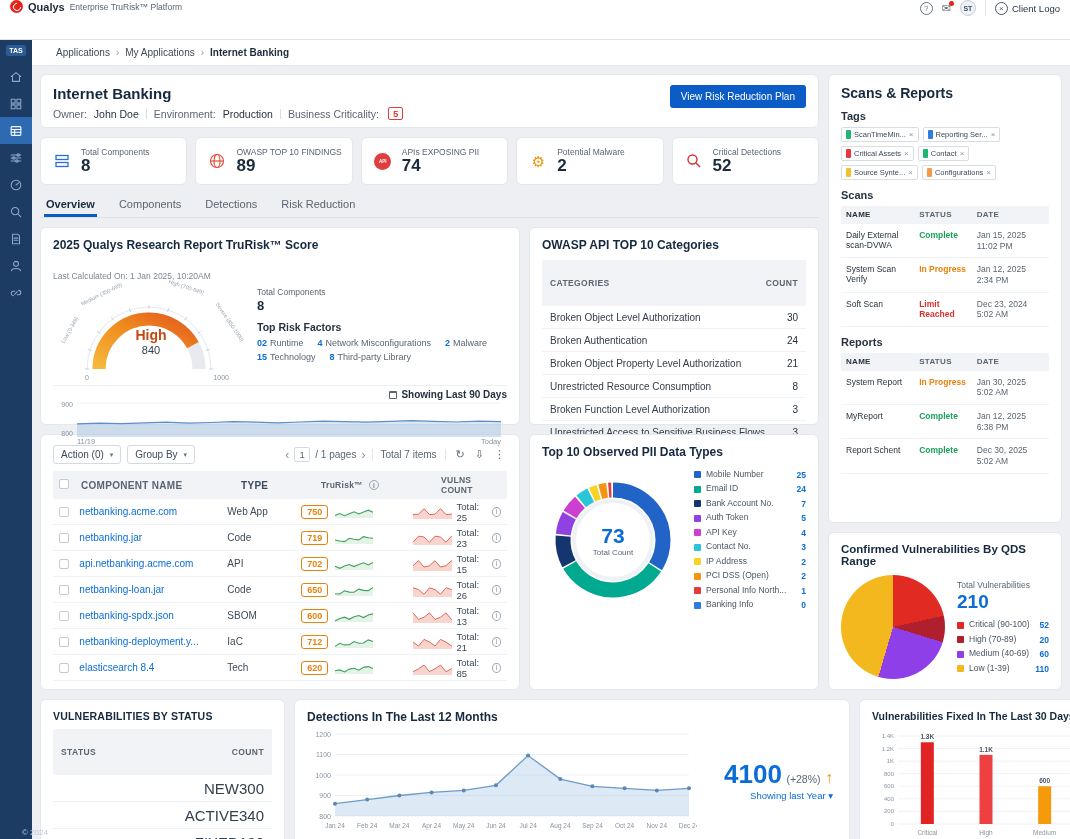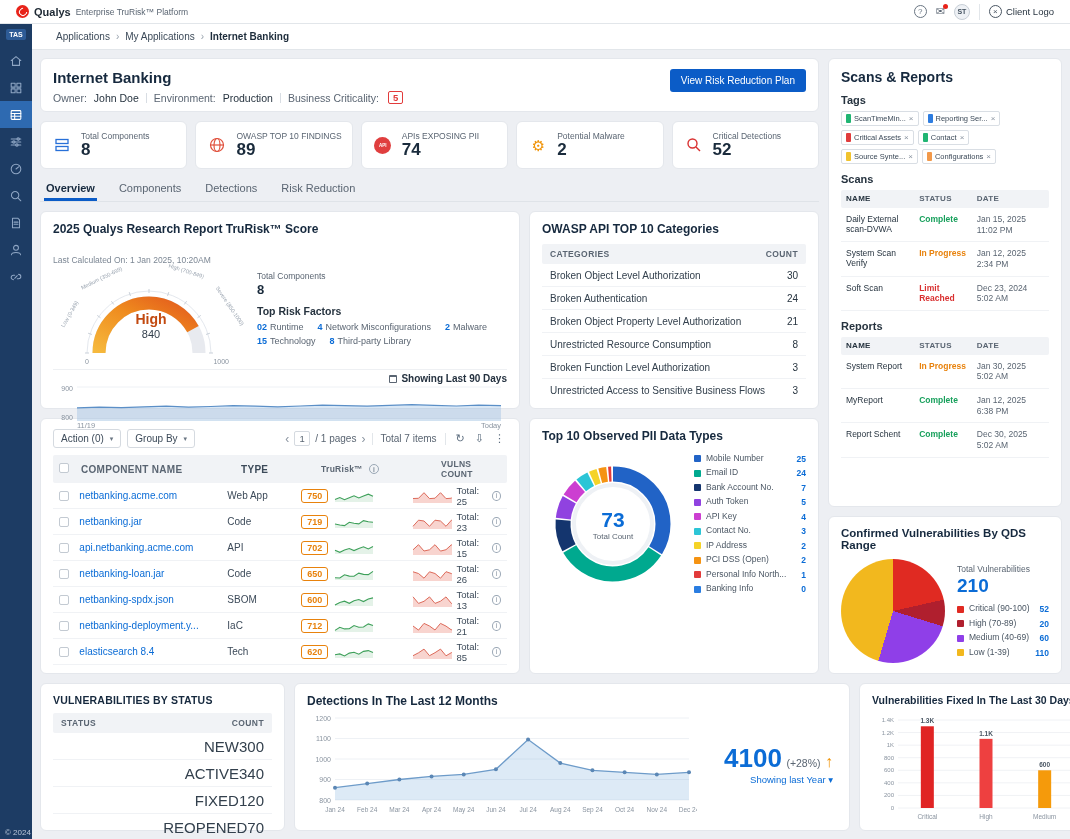--- a/index.html
+++ b/index.html
@@ -1,19 +1,19 @@
 <!DOCTYPE html>
 <html><head>
 <meta charset="utf-8">
 <style>
 *{box-sizing:border-box;margin:0;padding:0}
 html,body{width:1070px;height:839px}
 body{font-family:"Liberation Sans",sans-serif;background:#edeff3;color:#24313f;overflow:hidden;position:relative}
 
-.topbar{height:24px;background:#fff;border-bottom:1px solid #e2e6ea;display:flex;align-items:center;justify-content:space-between;padding:0 16px}
+.topbar{height:40px;background:#fff;border-bottom:1px solid #e2e6ea;display:flex;align-items:flex-start;justify-content:space-between;padding:0 10px}
 .tb-left{display:flex;align-items:center;gap:5px}
 .q-logo{width:13px;height:13px;border-radius:50%;background:#e8231a;position:relative;flex-shrink:0}
 .q-logo:after{content:"";position:absolute;left:2.5px;top:2.5px;width:6px;height:6px;border-radius:50%;border:1.6px solid #fff;border-top-color:transparent;transform:rotate(45deg)}
 .brand{font-weight:bold;font-size:11px;color:#1d2833}
 .platform{font-size:8.5px;color:#5a6572}
 .tb-right{display:flex;align-items:center;gap:9px}
 .help-icon{width:13px;height:13px;border:1px solid #6a7683;border-radius:50%;font-size:8px;display:flex;align-items:center;justify-content:center;color:#6a7683;cursor:pointer}
 .mail-wrap{position:relative;font-size:11px;color:#5a6572;line-height:1;cursor:pointer}
 .mail-dot{position:absolute;top:-2px;right:-3px;width:5px;height:5px;border-radius:50%;background:#e8231a}
 .avatar{width:16px;height:16px;border-radius:50%;background:#eef1f5;border:1px solid #c7ced6;font-size:7px;display:flex;align-items:center;justify-content:center;color:#42505e;font-weight:bold;cursor:pointer}
@@ -87,21 +87,21 @@
 .rf-grid{display:flex;flex-wrap:wrap;column-gap:14px;row-gap:4px;margin-top:5px;max-width:250px}
 .rf-item{font-size:9px;color:#5a6572;white-space:nowrap}
 .rf-item b{color:#0b6cd6;margin-right:3px}
 .trend-sec{border-top:1px solid #eef0f3;margin-top:6px;padding-top:3px}
 .trend-head{display:flex;justify-content:flex-end;align-items:center;gap:4px;font-size:10px;font-weight:bold;color:#24313f}
 .cal{width:8px;height:8px;border:1px solid #5a6572;border-top-width:2px;border-radius:1px}
 .trend-chart{display:flex;margin-top:1px}
 .ylabels{width:24px;display:flex;flex-direction:column;justify-content:space-between;font-size:7px;color:#8a94a0;text-align:right;padding-right:4px}
 .xlabels{display:flex;justify-content:space-between;margin-left:24px;width:424px;font-size:7.5px;color:#8a94a0}
 
-.thead{display:flex;background:#f1f3f6;font-size:8.5px;color:#5a6572;letter-spacing:.4px;padding:5px 8px;border-radius:2px;font-weight:bold}
+.thead{display:flex;background:#f1f3f6;font-size:8.5px;color:#5a6572;letter-spacing:.4px;padding:18px 8px;border-radius:2px;font-weight:bold}
 .ow-rows .orow{display:flex;justify-content:space-between;padding:5.5px 8px;font-size:10px;color:#33404d;border-bottom:1px solid #f0f2f5}
 .ow-rows .orow:last-child{border-bottom:none}
 .ocount{color:#26333f}
 
 .toolbar{display:flex;align-items:center;gap:6px;font-size:10px;color:#3c4a59}
 .select{border:1px solid #d5dae0;border-radius:3px;padding:3px 7px;display:flex;align-items:center;gap:6px;cursor:pointer;background:#fff}
 .select .crt{font-size:7px;color:#6a7683}
 .tb-spacer{flex:1}
 .pg{display:flex;align-items:center;gap:5px;color:#5a6572;font-size:10px}
 .pg .chev{font-size:12px;color:#8a94a0;cursor:pointer}
@@ -161,21 +161,21 @@
 .vs-table{margin-top:7px}
 .vs-row{display:flex;justify-content:flex-end;font-size:15px;color:#33404d;padding:4.5px 8px;border-bottom:1px solid #f0f2f5}
 .det-body{display:flex;flex:1;margin-top:2px}
 .det-chart{flex:1}
 .det-right{width:140px;display:flex;flex-direction:column;align-items:flex-end;justify-content:center;gap:3px;padding-right:4px}
 .det-big{font-size:26px;font-weight:bold;color:#0b6cd6;line-height:1}
 .det-delta{font-size:10.5px;color:#5a6572}
 .det-up{color:#f09409;font-weight:bold}
 .det-link{font-size:9.5px;color:#0b6cd6;cursor:pointer}
 .fx-title{font-size:10.5px;font-weight:bold;color:#16293e}
-.foot{position:absolute;left:5px;bottom:2px;font-size:8px;color:#b9c6d8}
+.foot{position:absolute;left:22px;bottom:2px;font-size:8px;color:#b9c6d8}
 </style>
 </head>
 <body>
 
 <header class="topbar">
   <div class="tb-left">
     <span class="q-logo"></span>
     <span class="brand">Qualys</span>
     <span class="platform">Enterprise TruRisk™ Platform</span>
   </div>

